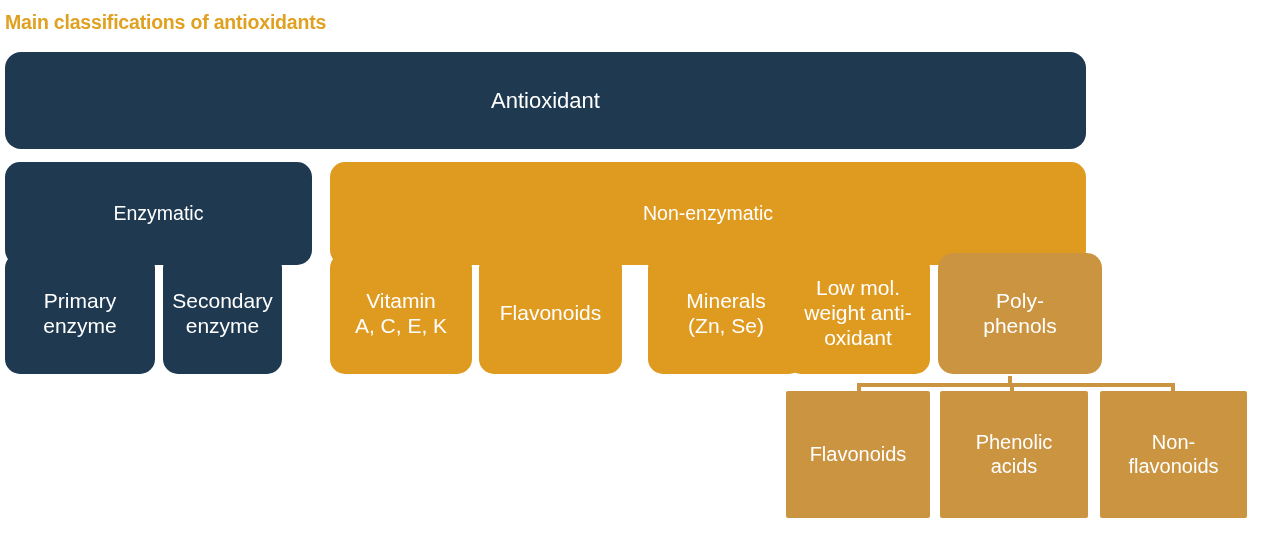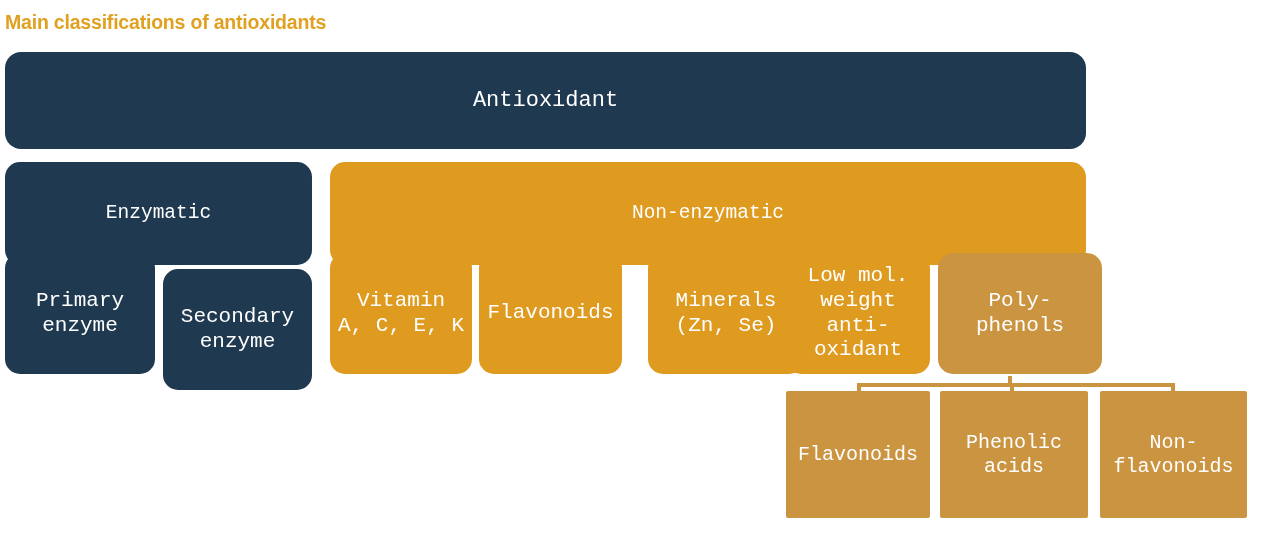--- a/index.html
+++ b/index.html
@@ -29,21 +29,21 @@
     white-space: nowrap;
   }
   .node {
     position: absolute;
     box-sizing: border-box;
     display: flex;
     align-items: center;
     justify-content: center;
     text-align: center;
     color: #ffffff;
-    font-family: Liberation Mono, monospace;
+    font-family: Liberation Sans, sans-serif;
     line-height: 1.18;
     white-space: pre-line;
     -webkit-font-smoothing: antialiased;
   }
   .lvl-navy   { background: #1f3950; }
   .lvl-orange { background: #df9a20; }
   .lvl-tan    { background: #cb9440; }
 
   
   .row1 { top: 52px;  height: 97px;  border-radius: 16px; font-size: 22px; }
@@ -94,21 +94,21 @@
 
   <div id="diagram-title">Main classifications of antioxidants</div>
 
   <div class="node row1 lvl-navy" style="left:5px; width:1081px;">Antioxidant</div>
 
   <div class="node row2 lvl-navy" style="left:5px; width:307px;">Enzymatic</div>
   <div class="node row2 lvl-orange" style="left:330px; width:756px;">Non-enzymatic</div>
 
   <div class="node row3 lvl-navy" style="left:5px; width:150px;">Primary
 enzyme</div>
-  <div class="node row3 lvl-navy" style="left:163px; width:149px;margin-top:16px;">Secondary
+  <div class="node row3 lvl-navy" style="left:163px; width:119px;">Secondary
 enzyme</div>
   <div class="node row3 lvl-orange" style="left:330px; width:142px;">Vitamin
 A, C, E, K</div>
   <div class="node row3 lvl-orange" style="left:479px; width:143px;">Flavonoids</div>
   <div class="node row3 lvl-orange" style="left:628px; width:156px;margin-left:20px;">Minerals
 (Zn, Se)</div>
   <div class="node row3 lvl-orange" style="left:786px; width:144px;">Low mol.
 weight anti-
 oxidant</div>
   <div class="node row3 lvl-tan" style="left:938px; width:164px;">Poly-

